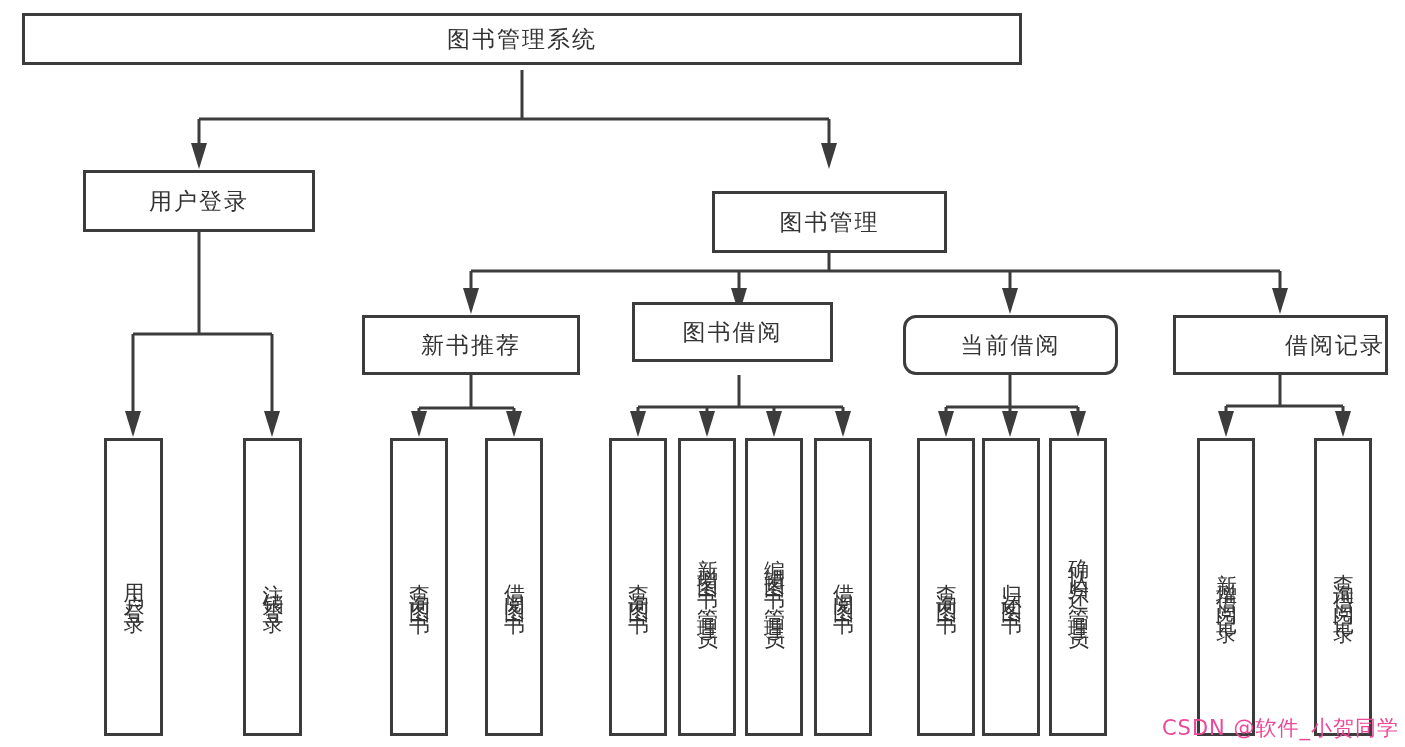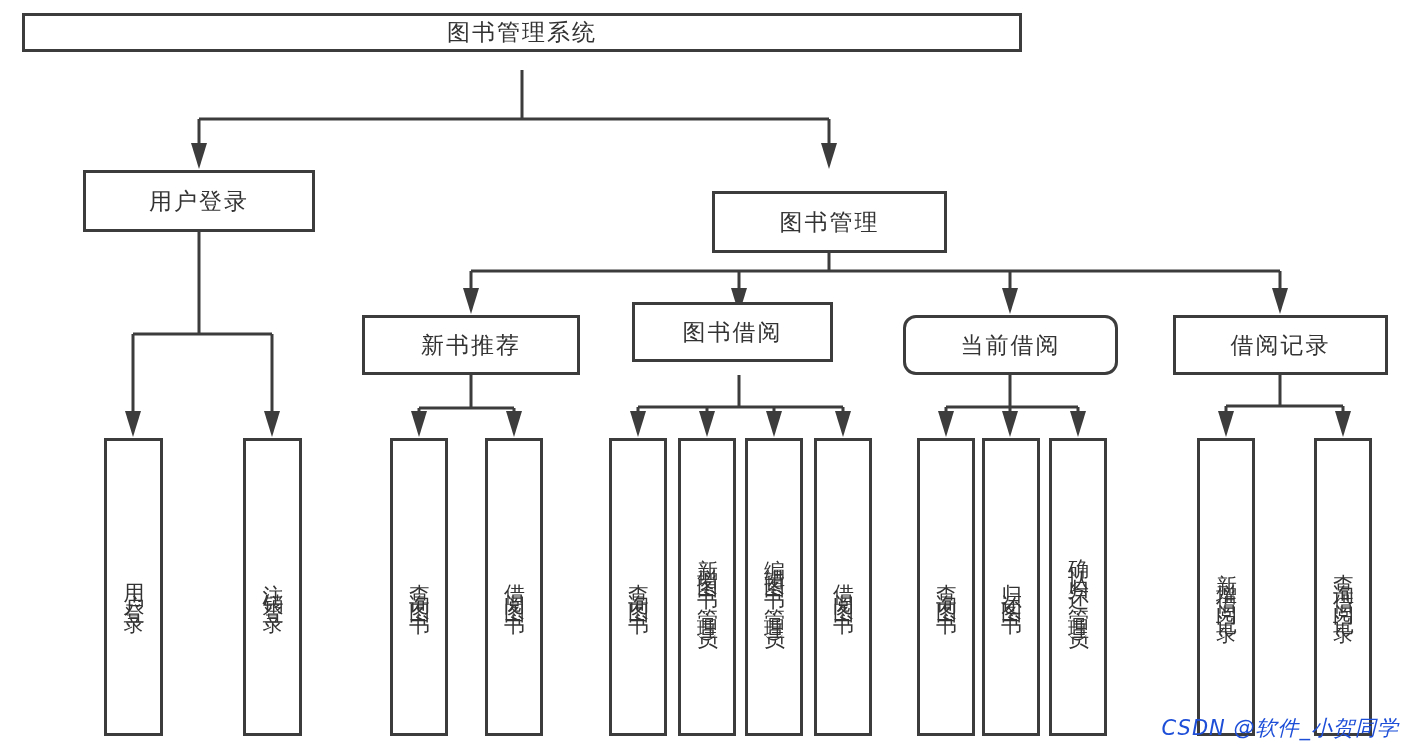--- a/index.html
+++ b/index.html
@@ -30,25 +30,24 @@
     text-orientation:mixed;
     font-size:21px;
     letter-spacing:10px;
     color:#333333;
     line-height:1;
   }
   .watermark{
     position:absolute;
     right:6px;bottom:5px;
     font-size:21px;
-    color:#1d4ed8;
+    color:#ec4899;
     letter-spacing:1px;
     z-index:2;
     white-space:nowrap;
-    font-style:italic;
   }
 </style>
 </head>
 <body>
 
 <div class="stage">
 
   <svg class="connectors" width="1405" height="747" viewBox="0 0 1405 747">
     <g stroke="#3c3c3c" stroke-width="3" fill="none">
       <path d="M522 70 V119 M199 119 H829 M199 119 V147 M829 119 V147"></path>
@@ -75,41 +74,41 @@
       <polygon points="766,411 782,411 774,437"></polygon>
       <polygon points="835,411 851,411 843,437"></polygon>
       <polygon points="938,411 954,411 946,437"></polygon>
       <polygon points="1002,411 1018,411 1010,437"></polygon>
       <polygon points="1070,411 1086,411 1078,437"></polygon>
       <polygon points="1218,411 1234,411 1226,437"></polygon>
       <polygon points="1335,411 1351,411 1343,437"></polygon>
     </g>
   </svg>
 
-  <div class="box" style="left:22px;top:13px;width:1000px;height:39px;font-family:Liberation Serif, serif;">
+  <div class="box" style="left:22px;top:13px;width:1000px;height:52px;font-family:Liberation Serif, serif;">
     <span class="hlabel">图书管理系统</span>
   </div>
 
   <div class="box" style="left:83px;top:170px;width:232px;height:62px;">
     <span class="hlabel">用户登录</span>
   </div>
   <div class="box" style="left:712px;top:170px;width:235px;height:62px;margin-top:21px;">
     <span class="hlabel">图书管理</span>
   </div>
 
   <div class="box" style="left:362px;top:315px;width:218px;height:60px;">
     <span class="hlabel">新书推荐</span>
   </div>
   <div class="box" style="left:632px;top:302px;width:201px;height:60px;">
     <span class="hlabel">图书借阅</span>
   </div>
   <div class="box" style="left:903px;top:315px;width:215px;height:60px;border-radius:13px;">
     <span class="hlabel">当前借阅</span>
   </div>
-  <div class="box" style="left:1173px;top:315px;width:215px;height:60px;">
+  <div class="box" style="left:1173px;top:315px;width:215px;height:60px;justify-content:flex-end;">
     <span class="hlabel">借阅记录</span>
   </div>
 
   <div class="box leaf" style="left:104px;top:438px;width:59px;height:298px;">
     <span class="vlabel">用户登录</span>
   </div>
   <div class="box leaf" style="left:243px;top:438px;width:59px;height:298px;">
     <span class="vlabel">注销登录</span>
   </div>
 

